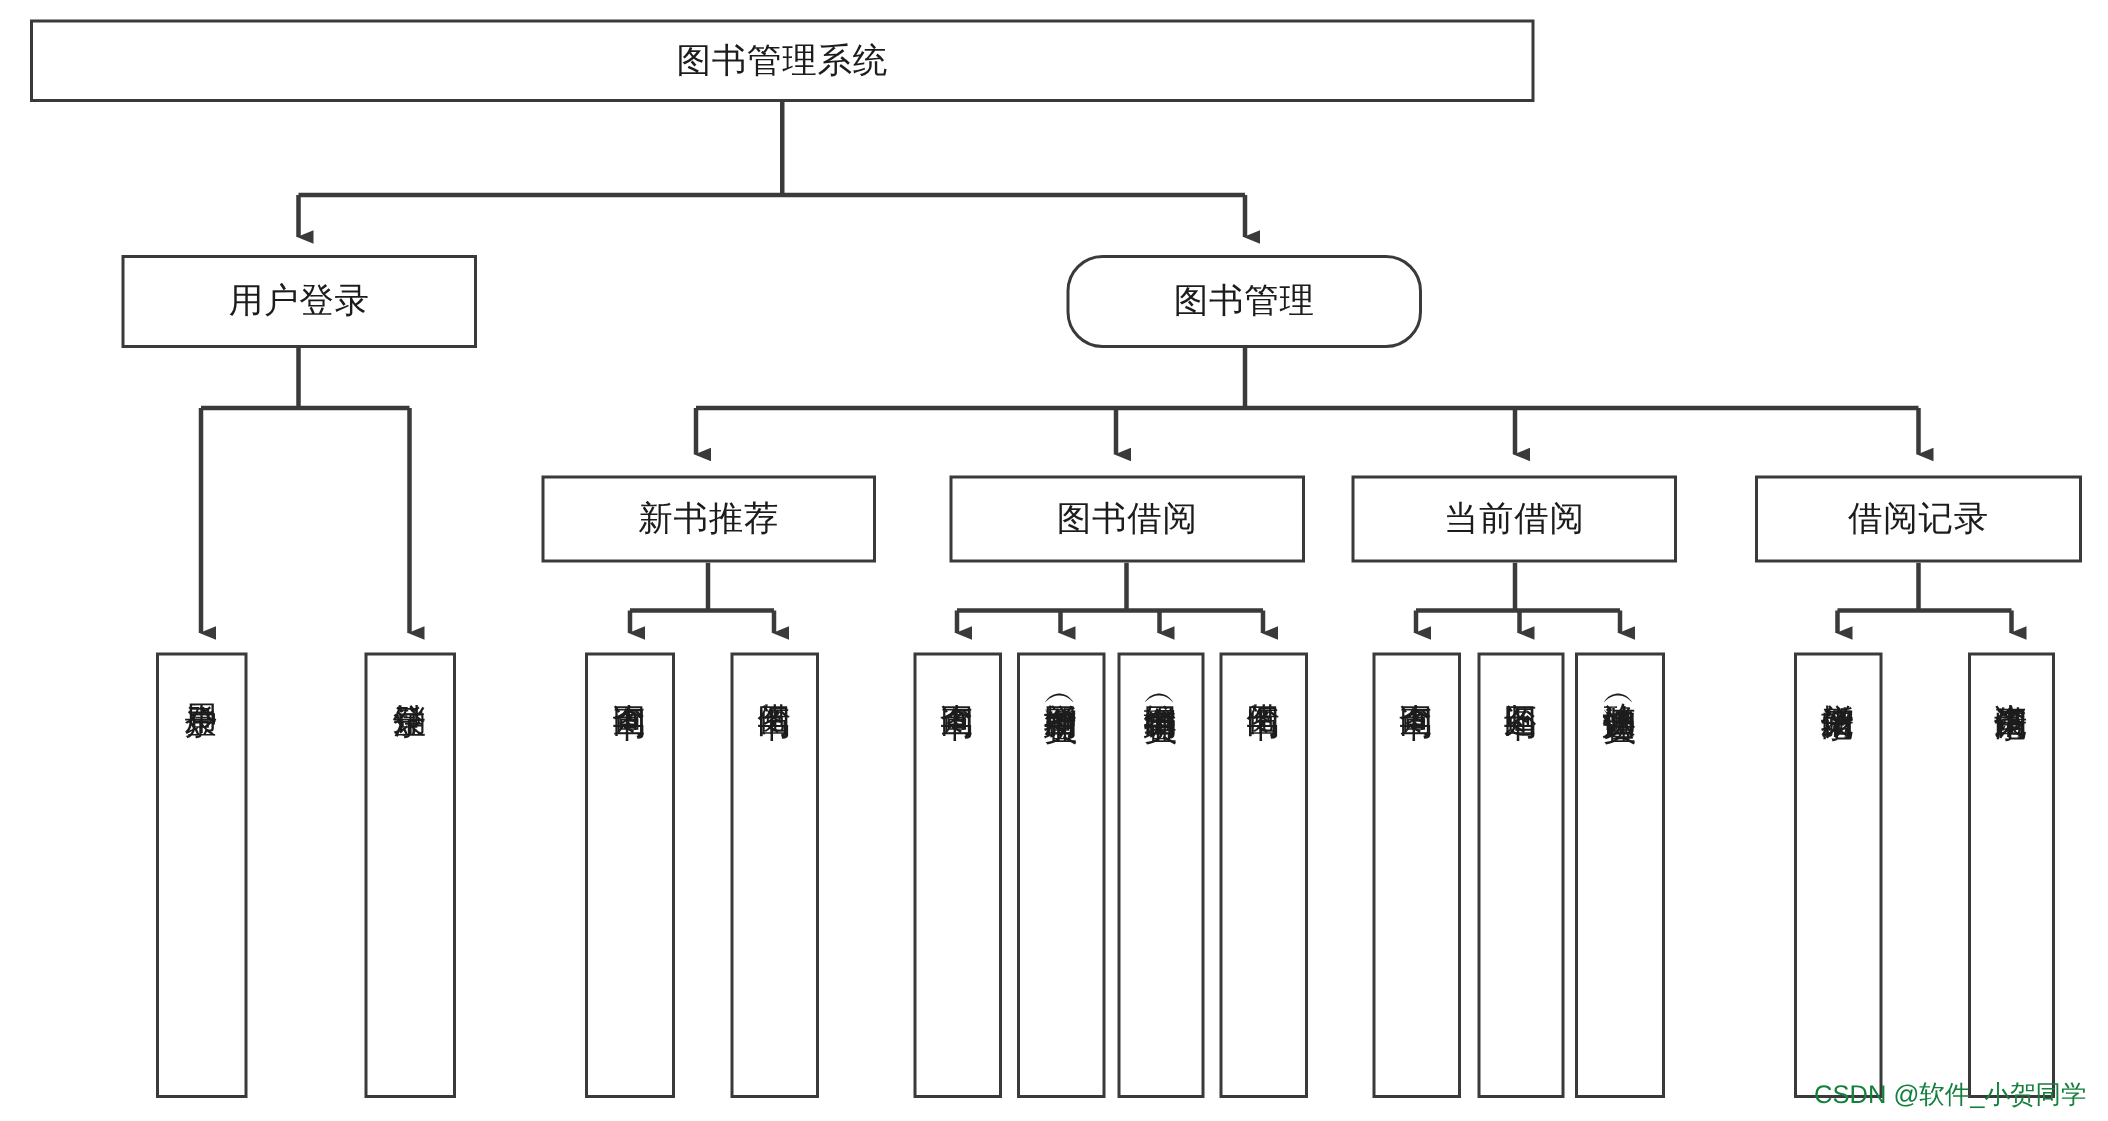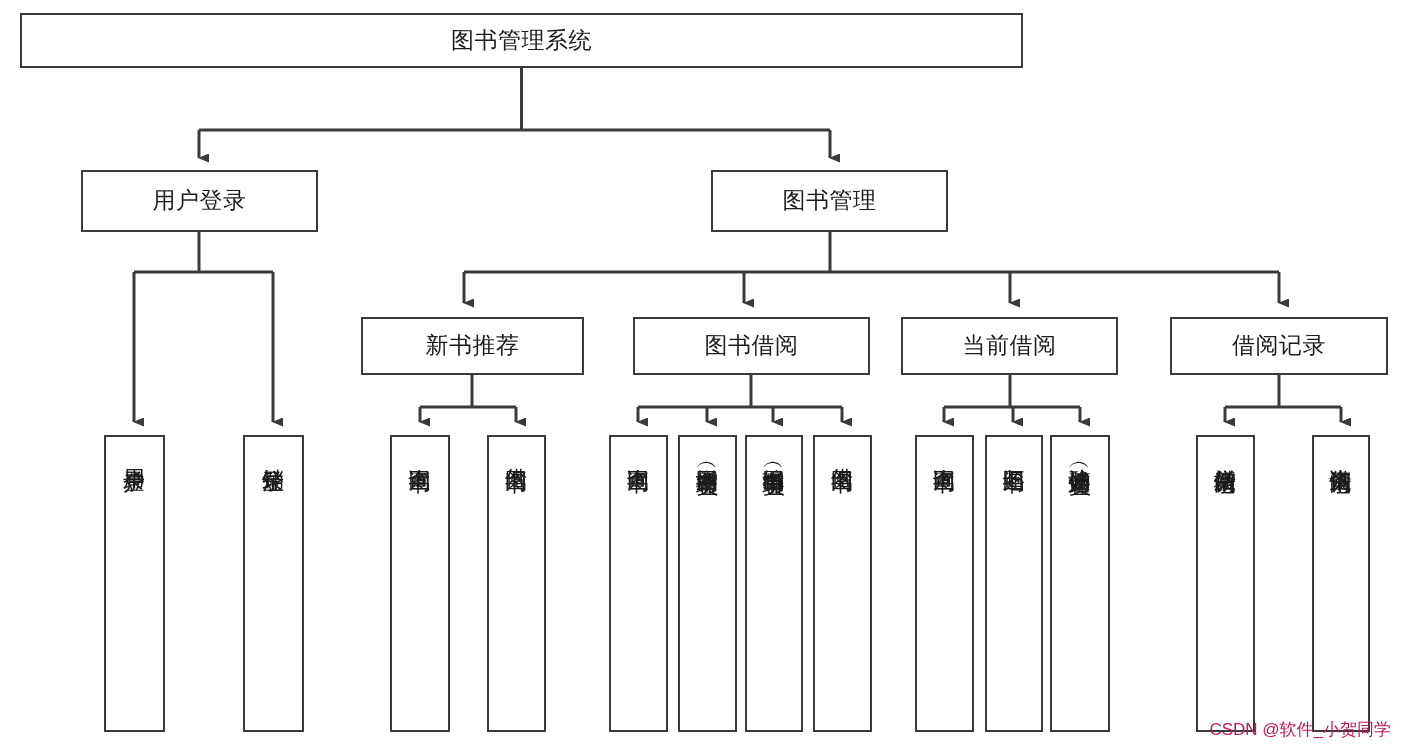--- a/index.html
+++ b/index.html
@@ -66,21 +66,21 @@
     letter-spacing: 1px;
     white-space: nowrap;
   }
   
   #watermark {
     position: absolute;
     right: 14px;
     bottom: 6px;
     z-index: 3;
     font-size: 17px;
-    color: #be185d;
+    color: #15803d;
     white-space: nowrap;
     pointer-events: none;
   }
 </style>
 </head>
 <body>
 
 <div id="diagram-canvas">
 
   <svg id="connector-layer" viewBox="0 0 1405 747" width="1405" height="747" xmlns="http://www.w3.org/2000/svg">
@@ -135,21 +135,21 @@
   </svg>
 
   <div class="node root horizontal" style="left:20px; top:13px; width:1003px; height:55px;">
     <span class="node-label">图书管理系统</span>
   </div>
 
   <div class="node horizontal" style="left:81px; top:170px; width:237px; height:62px;">
     <span class="node-label">用户登录</span>
   </div>
 
-  <div class="node horizontal" style="left:711px; top:170px; width:237px; height:62px;">
+  <div class="node horizontal" style="left:711px; top:170px; width:237px; height:62px;border-radius:24px;">
     <span class="node-label">图书管理</span>
   </div>
 
   <div class="node horizontal" style="left:633px; top:317px; width:237px; height:58px;">
     <span class="node-label">图书借阅</span>
   </div>
 
   <div class="node horizontal" style="left:361px; top:317px; width:223px; height:58px;">
     <span class="node-label">新书推荐</span>
   </div>

